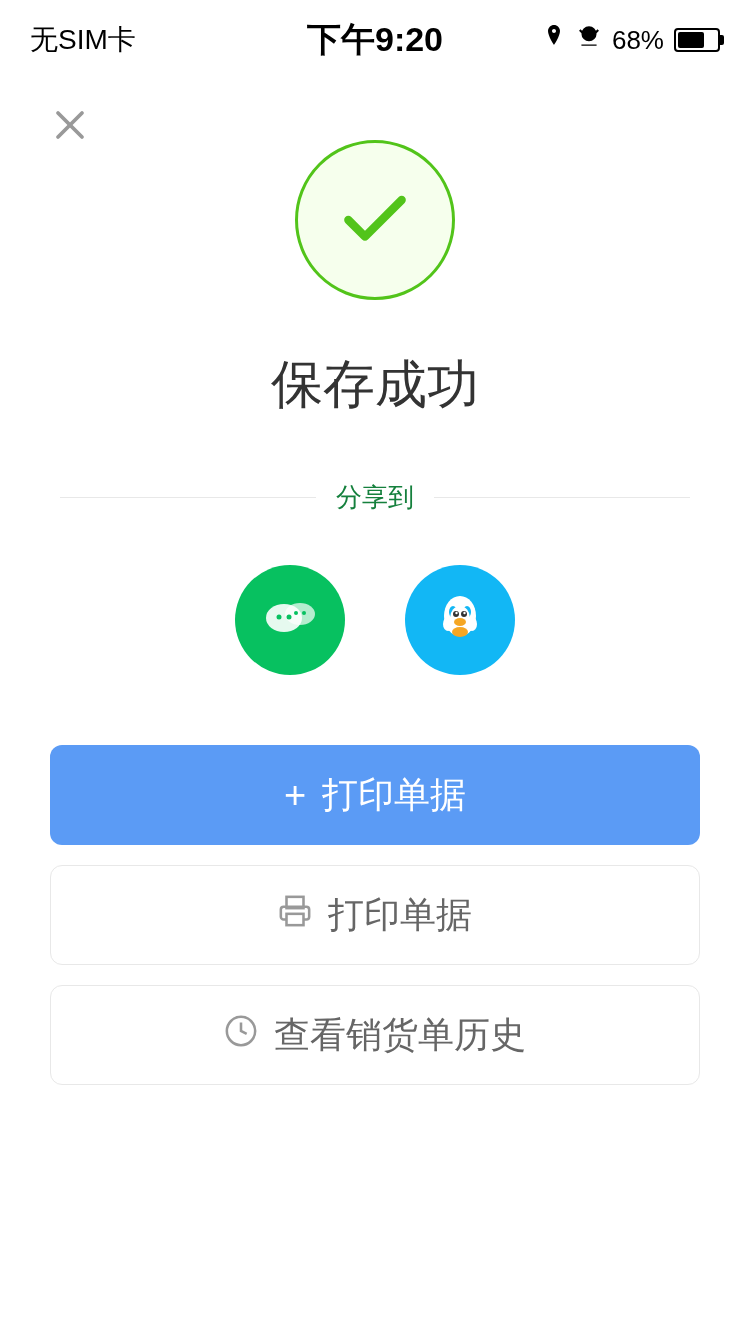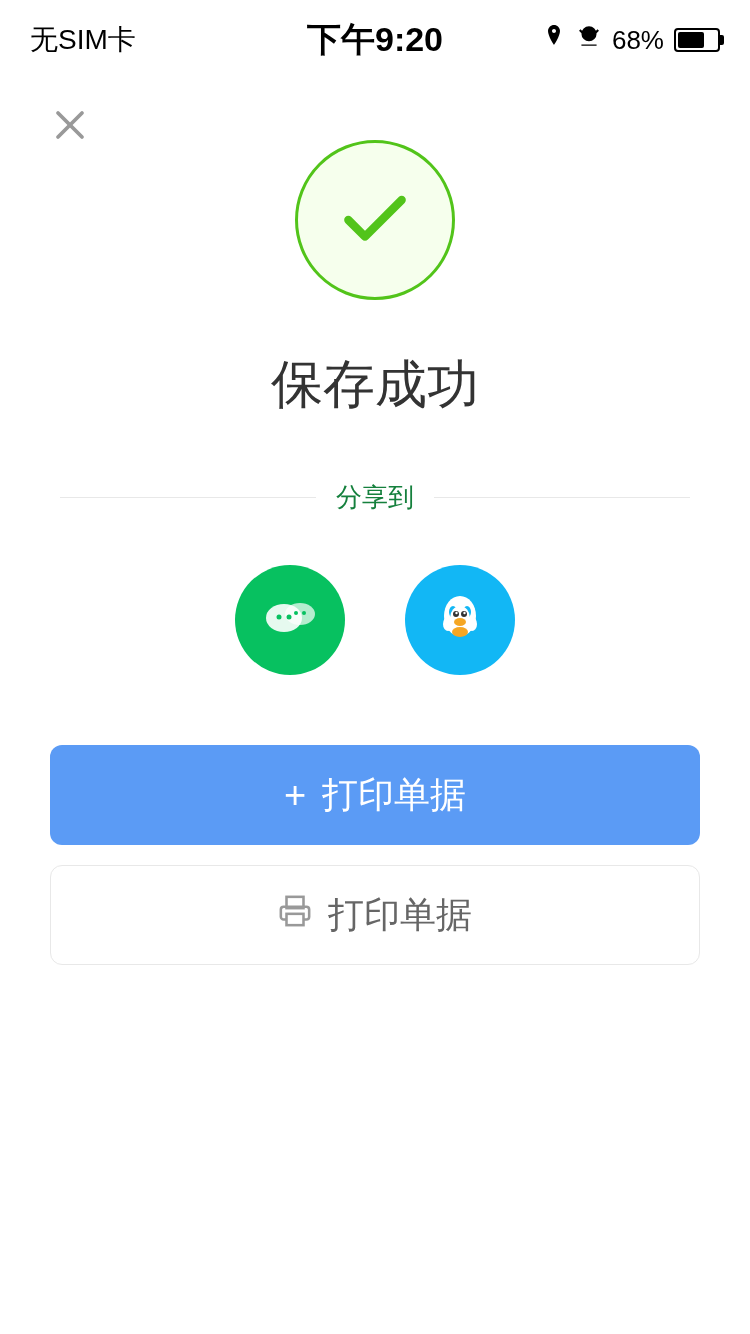--- a/index.html
+++ b/index.html
@@ -342,16 +342,25 @@
       <span class="btn-icon">
         <svg width="34" height="34" viewBox="0 0 24 24" fill="none" stroke="#999" stroke-width="1.8">
           <rect x="6" y="2" width="12" height="8"></rect>
           <path d="M6 18H4a2 2 0 01-2-2v-5a2 2 0 012-2h16a2 2 0 012 2v5a2 2 0 01-2 2h-2"></path>
           <rect x="6" y="14" width="12" height="8"></rect>
         </svg>
       </span>
       <span>打印单据</span>
     </button>
 
+    <button class="btn-secondary">
+      <span class="btn-icon">
+        <svg width="34" height="34" viewBox="0 0 24 24" fill="none" stroke="#999" stroke-width="1.8">
+          <circle cx="12" cy="12" r="10"></circle>
+          <polyline points="12 6 12 12 16 14"></polyline>
+        </svg>
+      </span>
+      <span>查看销货单历史</span>
+    </button>
 
   </div>
 
 </div>
 
 </body></html>

